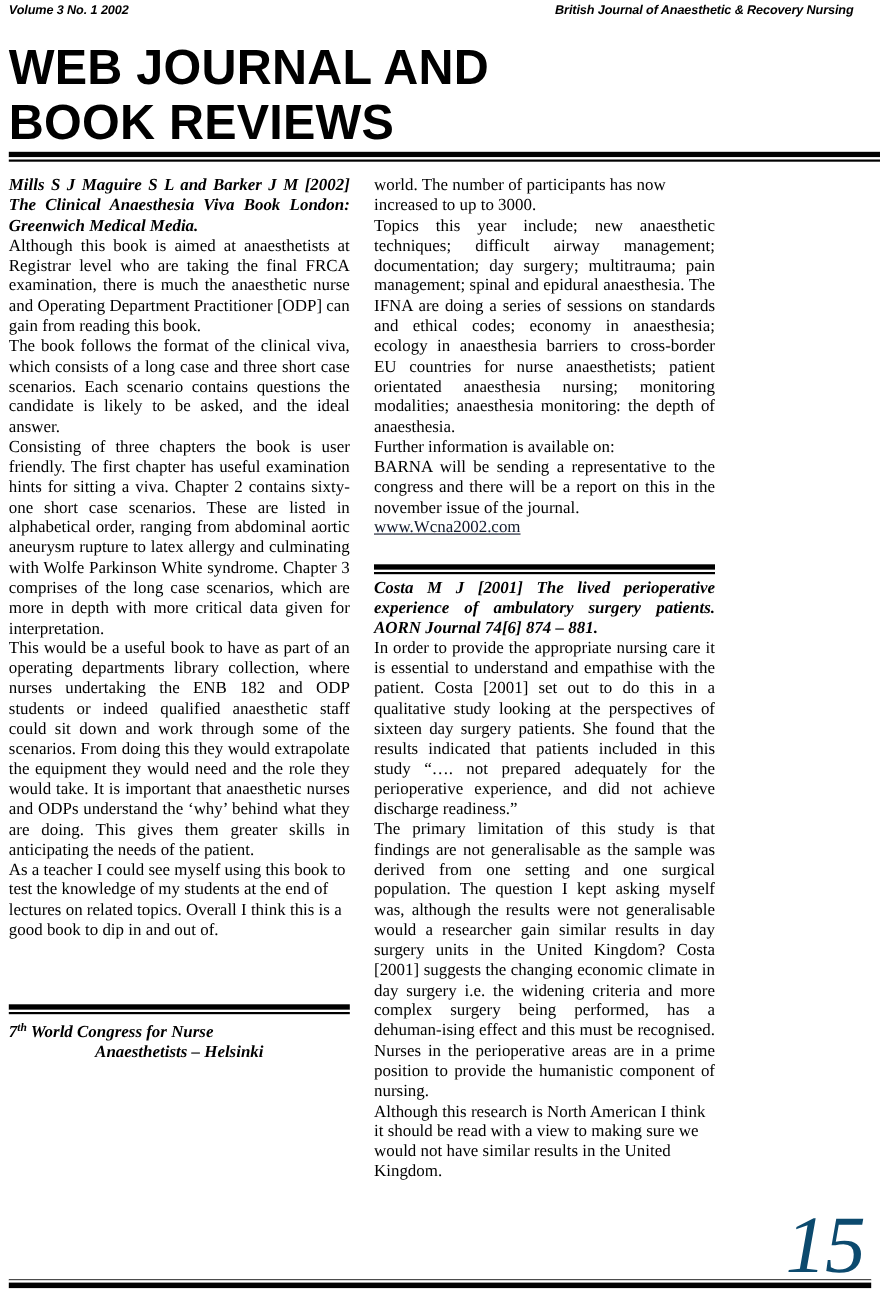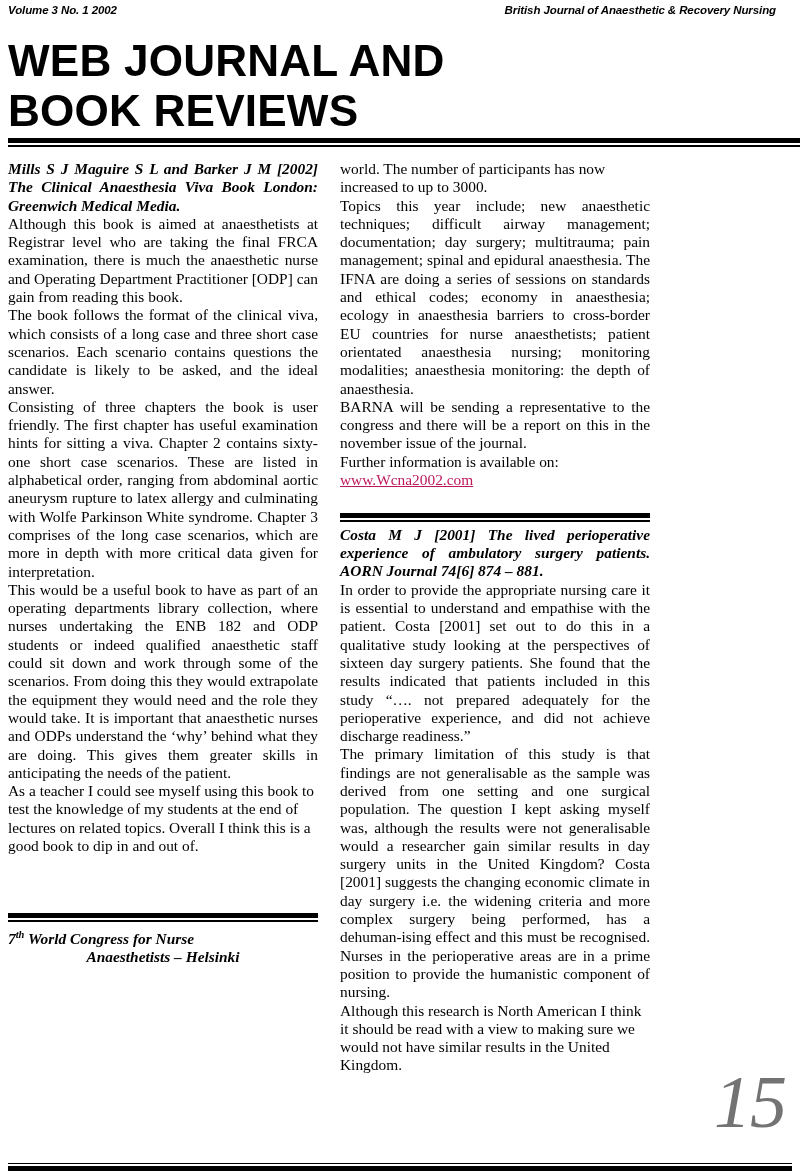--- a/index.html
+++ b/index.html
@@ -135,34 +135,34 @@
     width: 100%;
   }
   .section-rule .thick { height: 5px; background: #000; }
   .section-rule .gap   { height: 2px; background: #fff; }
   .section-rule .thin  { height: 1.5px; background: #000; }
 
   .spacer-lg { height: 58px; }
   .spacer-md { height: 24px; }
 
   a.weblink {
-    color: #be185d;
+    color: #0f172a;
     text-decoration: underline;
   }
 
   
   .folio {
     position: absolute;
     right: 14px;
-    bottom: 36px;
+    bottom: 6px;
     font-family: "Liberation Serif", "DejaVu Serif", serif;
     font-style: italic;
     font-size: 74px;
     line-height: 74px;
-    color: #737373;
+    color: #0c4a6e;
     letter-spacing: -1px;
   }
 </style>
 </head>
 <body>
 
 <div class="page">
 
   <div class="running-head">
     <span class="rh-left">Volume 3 No. 1 2002</span>
@@ -200,22 +200,22 @@
       </div>
 
       <p class="head"><span>7</span><sup style="font-size:0.68em">th</sup><span> World Congress for Nurse</span></p>
       <p class="head last">Anaesthetists – Helsinki</p>
     </div>
 
     <div class="col col-right">
 
       <p class="body nojust">world. The number of participants has now increased to up to 3000.</p>
       <p class="body">Topics this year include; new anaesthetic techniques; difficult airway management; documentation; day surgery; multitrauma; pain management; spinal and epidural anaesthesia. The IFNA are doing a series of sessions on standards and ethical codes; economy in anaesthesia; ecology in anaesthesia barriers to cross-border EU countries for nurse anaesthetists; patient orientated anaesthesia nursing; monitoring modalities; anaesthesia monitoring: the depth of anaesthesia.</p>
+      <p class="body nojust">Further information is available on:</p>
       <p class="body">BARNA will be sending a representative to the congress and there will be a report on this in the november issue of the journal.</p>
-      <p class="body nojust">Further information is available on:</p>
       <p class="body nojust"><a class="weblink" href="#">www.Wcna2002.com</a></p>
 
       <div class="spacer-md"></div>
 
       <div class="section-rule">
         <div class="thick"></div>
         <div class="gap"></div>
         <div class="thin"></div>
       </div>
 

